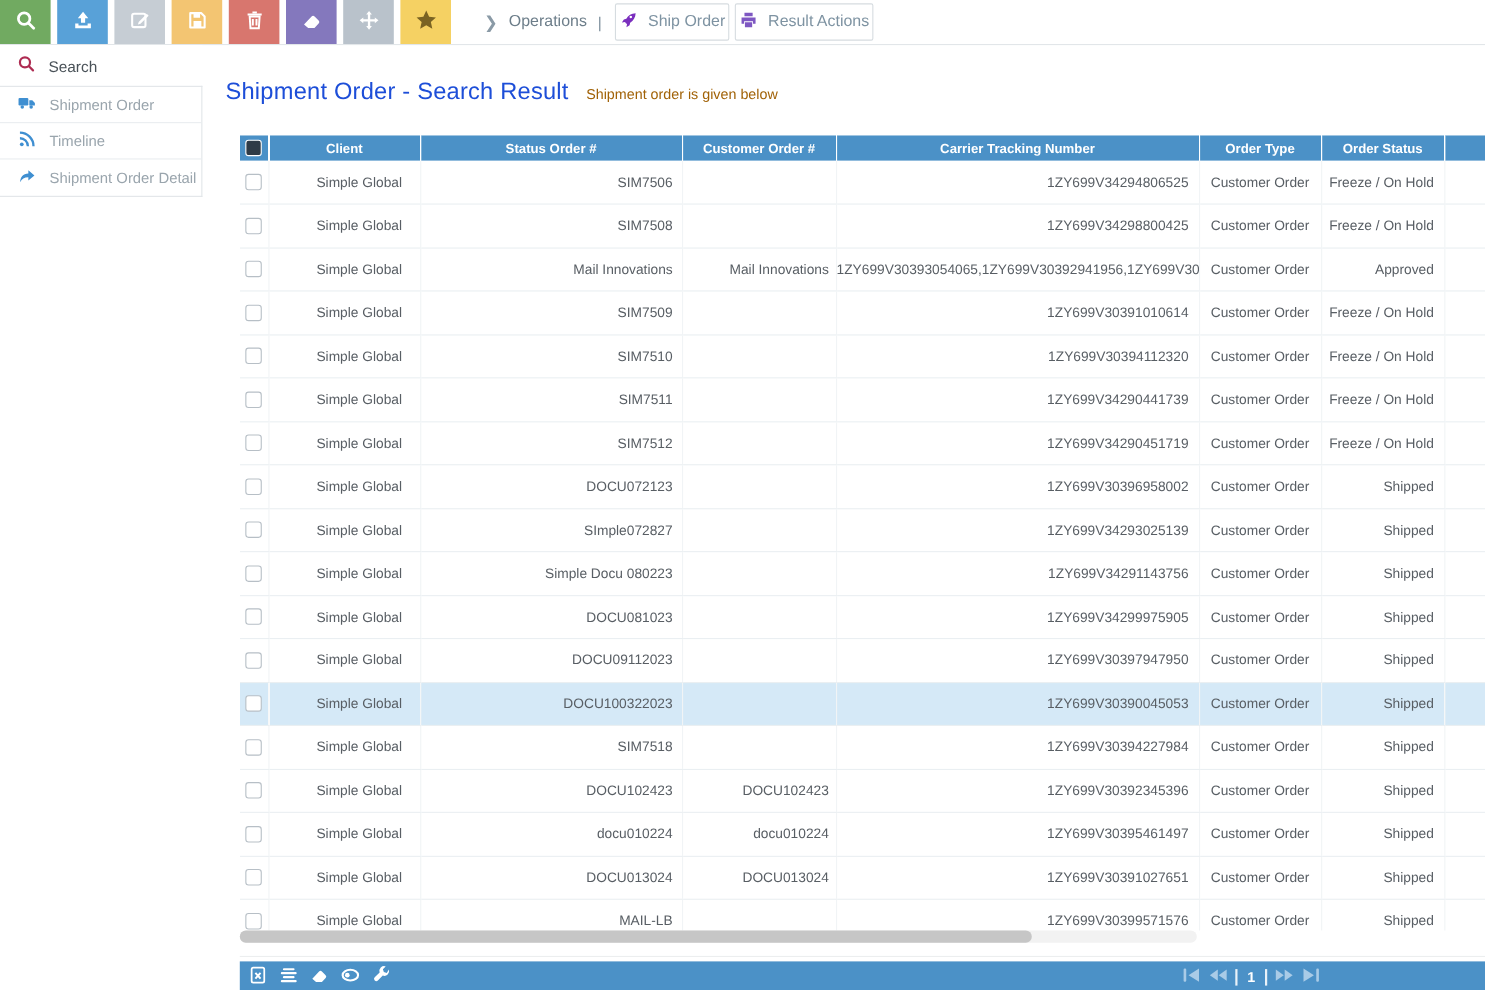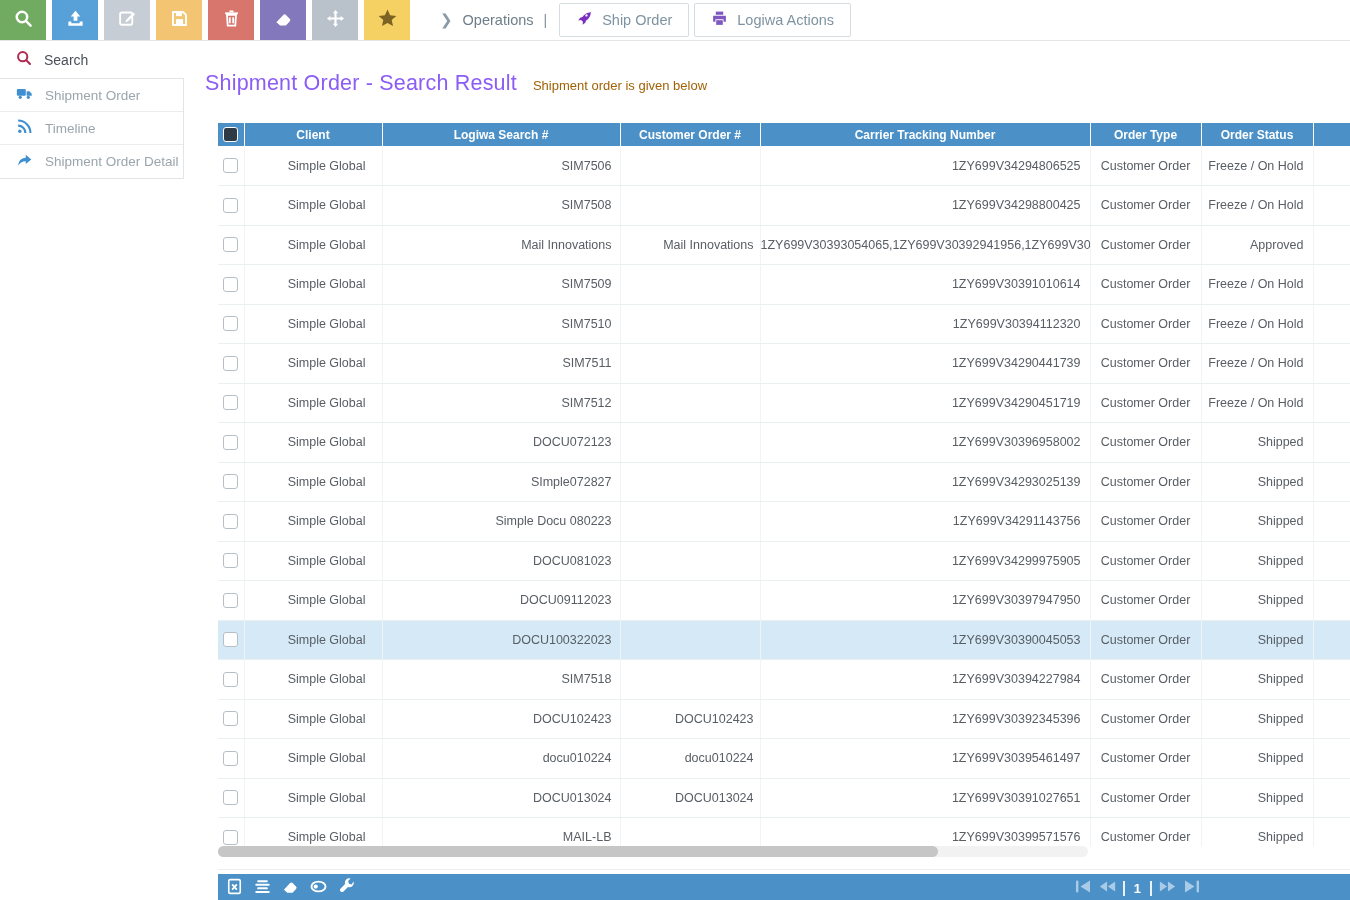--- a/index.html
+++ b/index.html
@@ -9,40 +9,40 @@
   
   .topbar { height:41px; display:flex; align-items:center; border-bottom:1px solid #e2e6e9; background:#fff; }
   .icon-btns { display:flex; gap:6px; }
   .icon-btn { width:46px; height:40px; display:flex; align-items:center; justify-content:center;
     border:none; cursor:pointer; color:#fff; }
   .icon-btn svg { width:19px; height:19px; }
   .icon-btn.star svg { width:21px; height:21px; color:#7a6323; }
   .crumb-chev { color:#8a9aa6; font-size:15px; margin:0 10px 0 30px; }
   .crumb { color:#6d7e8a; font-size:14.5px; }
   .crumb-sep { color:#7d8f9c; margin:0 12px 0 10px; font-size:14px; }
-  .action-btn { display:flex; align-items:center; gap:9px; height:34px; padding:0 16px;
+  .action-btn { display:flex; align-items:center; gap:9px; height:34px; padding:0 3px;
     background:#fff; border:1px solid #d6dce0; border-radius:2px; margin-right:5px;
     color:#7e93a2; font-size:14.5px; font-family:"Liberation Sans", sans-serif; cursor:pointer; white-space:nowrap; }
   .action-btn svg { width:17px; height:17px; }
 
   
   .body-wrap { display:flex; height:859px; }
   .sidebar { width:184px; flex:0 0 184px; background:#fff; }
   .side-search { display:flex; align-items:center; gap:12px; height:37px; padding-left:16px;
     color:#4a5258; font-size:14px; cursor:pointer; }
   .side-search svg { width:16px; height:16px; color:#ae2c52; }
   .side-menu { border-top:1px solid #e1e5e8; border-right:1px solid #e1e5e8; border-bottom:1px solid #e1e5e8; }
   .side-item { display:flex; align-items:center; gap:12px; height:33px; padding-left:16px;
     color:#9aa5ad; font-size:13.5px; cursor:pointer; border-bottom:1px solid #e9edf0; }
   .side-item:last-child { border-bottom:none; }
   .side-item svg { width:17px; height:17px; color:#3f8fd1; }
 
   main { flex:1; min-width:0; }
   .title-row { margin:30px 0 0 21px; height:30px; display:flex; align-items:baseline; gap:16px; }
-  h1 { color:#8b5cf6; font-size:21.5px; font-weight:500; letter-spacing:.2px; }
+  h1 { color:#1d4ed8; font-size:21.5px; font-weight:500; letter-spacing:.2px; }
   .subtitle { color:#a16207; font-size:13px; }
 
   
   .grid-wrap { margin:22px 0 0 34px; width:1132px; }
   .tbl-clip { height:723px; overflow:hidden; }
   table { border-collapse:collapse; table-layout:fixed; width:1155px; }
   col.c-cb{width:26px} col.c0{width:138px} col.c1{width:238px} col.c2{width:140px}
   col.c3{width:330px} col.c4{width:111px} col.c5{width:112px} col.cx{width:60px}
   thead th { background:#4b91c7; color:#fff; font-size:12px; font-weight:bold; height:23px;
     border-left:1px solid #fff; cursor:pointer; white-space:nowrap; overflow:hidden; }
@@ -136,21 +136,21 @@
           <path d="M14 2 C10.3 2.2 7.6 3.9 6 6.7 L3.9 7.2 L2.2 9.9 L4.9 9.4 C5.3 10.2 5.8 10.7 6.6 11.1 L6.1 13.8 L8.8 12.1 L9.3 10 C12.1 8.4 13.8 5.7 14 2 Z M9.8 6.2 a1.1 1.1 0 1 1 0.1 0 Z"></path>
         </svg></span>
     <span>Ship Order</span>
   </button>
   <button class="action-btn">
     <span style="color:#7e57c2"><svg viewBox="0 0 16 16" fill="currentColor">
           <path d="M4.5 1.5 H11.5 V4.5 H4.5 Z"></path>
           <path d="M2 5.5 H14 V11 H11.8 V8.8 H4.2 V11 H2 Z"></path>
           <path d="M4.9 9.6 H11.1 V14 H4.9 Z"></path>
         </svg></span>
-    <span>Logiwa Actions</span>
+    <span>Result Actions</span>
   </button>
 </div>
 
 <div class="body-wrap">
 
   <aside class="sidebar">
     <div class="side-search">
       <span><svg viewBox="0 0 16 16" fill="none">
             <circle cx="6.7" cy="6.7" r="4.6" stroke="currentColor" stroke-width="2"></circle>
             <line x1="10.3" y1="10.3" x2="14" y2="14" stroke="currentColor" stroke-width="2" stroke-linecap="round"></line>
@@ -202,21 +202,21 @@
               <col class="c4">
               <col class="c5">
               <col class="cx">
           </colgroup>
           <thead>
             <tr>
               <th class="cb-cell">
                   <div class="cb head"></div>
                 </th>
               <th>Client</th>
-              <th>Logiwa Search #</th>
+              <th>Status Order #</th>
               <th>Customer Order #</th>
               <th>Carrier Tracking Number</th>
               <th>Order Type</th>
               <th>Order Status</th>
               <th></th>
             </tr>
           </thead>
           <tbody>
               <tr>
                 <td class="cb-cell">

